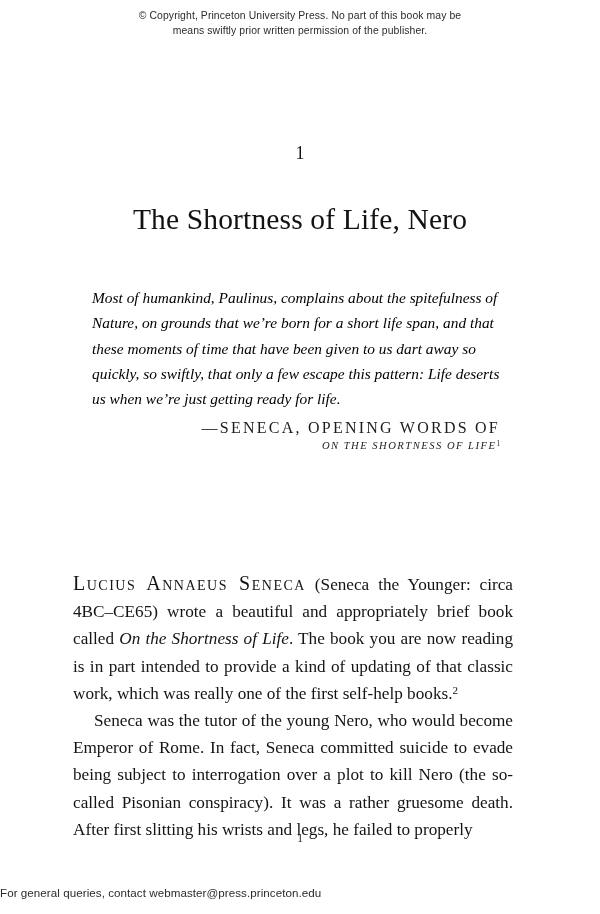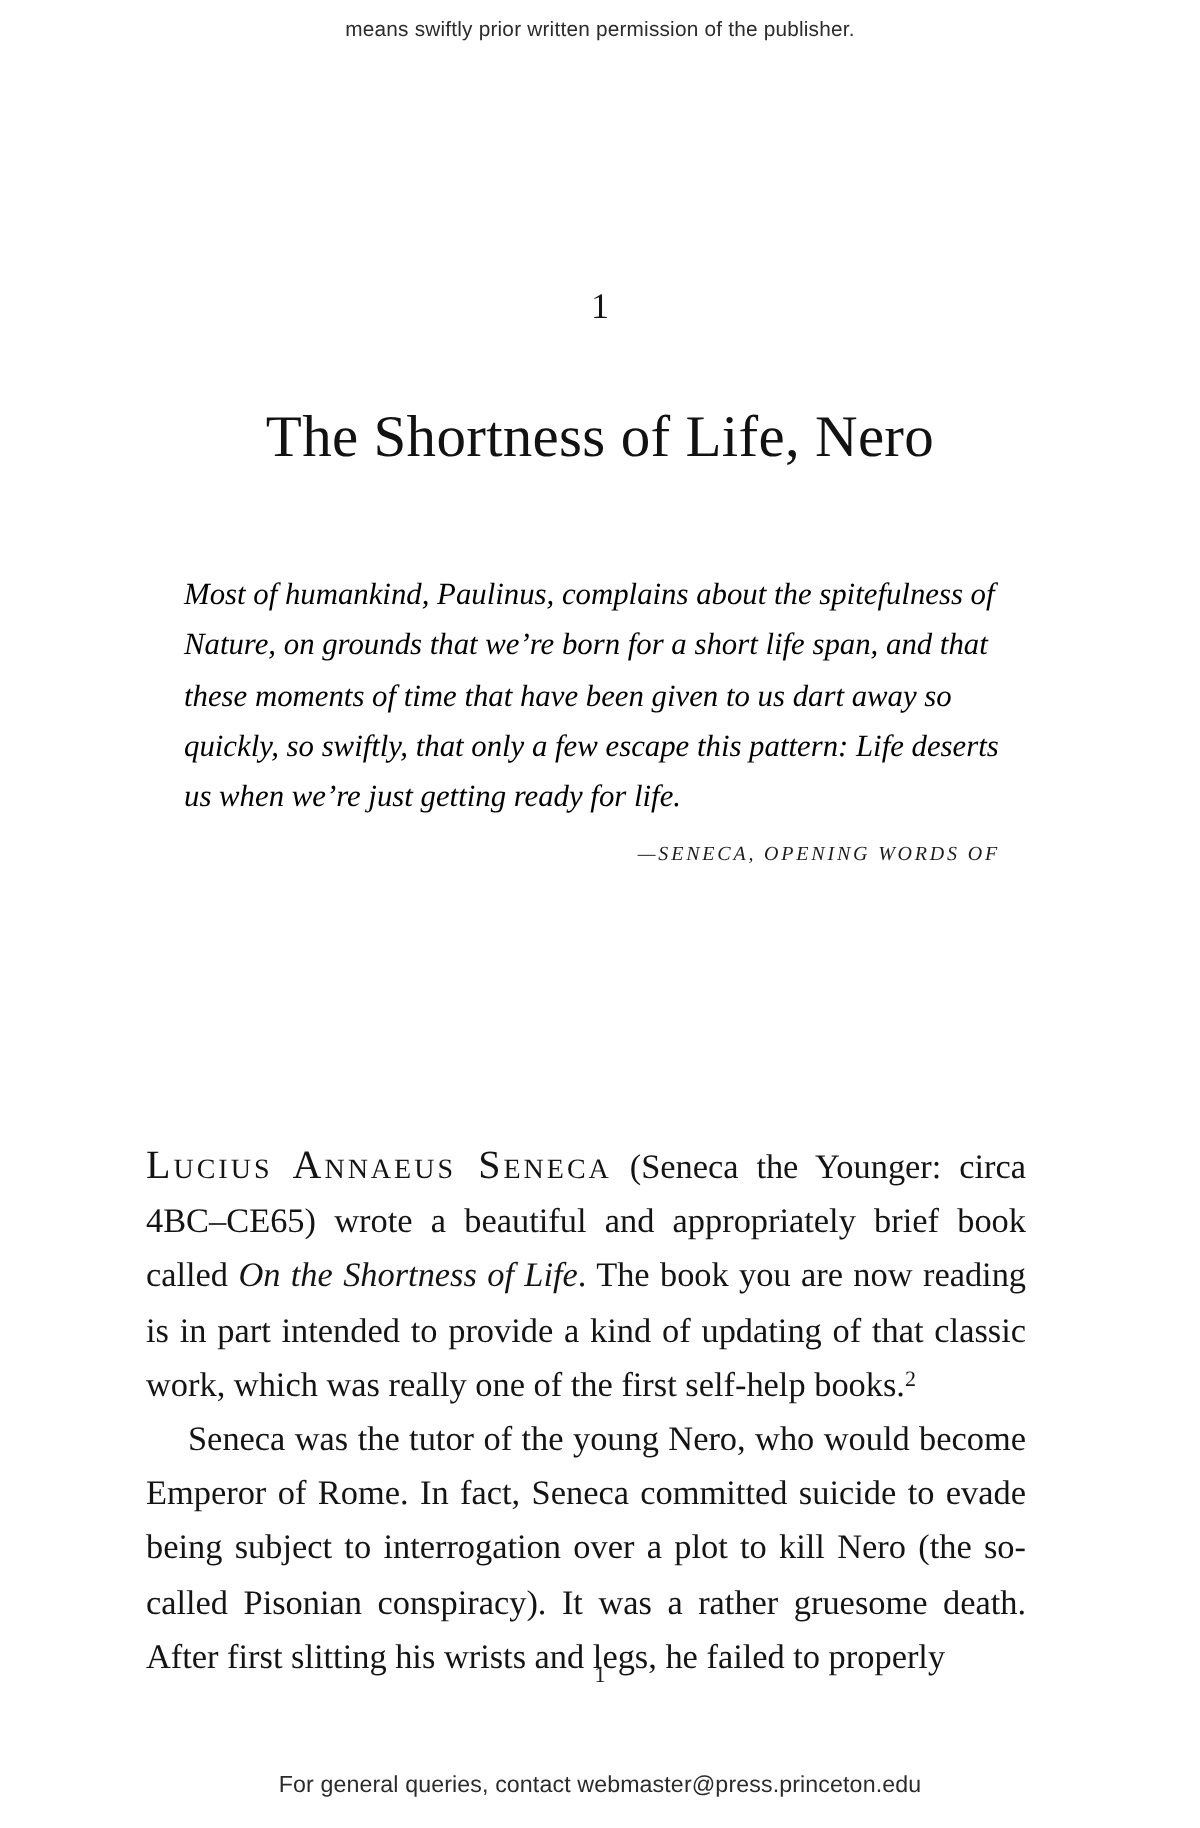--- a/index.html
+++ b/index.html
@@ -85,26 +85,25 @@
     text-align: left;
     margin: 0;
   }
   .epigraph-attrib {
     margin-top: 9px;
     text-align: right;
     color: #1c1c1c;
   }
   .attrib-line1 {
     font-family: "Liberation Serif", serif;
-    font-size: 10px;
+    font-size: 16px;
     line-height: 16px;
     letter-spacing: 0.14em;
     text-transform: uppercase;
     white-space: nowrap;
-    font-style: italic;
   }
   .attrib-line2 {
     font-family: "Liberation Serif", serif;
     font-style: italic;
     font-size: 10.6px;
     line-height: 16px;
     letter-spacing: 0.14em;
     text-transform: uppercase;
     white-space: nowrap;
   }
@@ -157,45 +156,46 @@
     line-height: 14px;
     color: #222;
   }
 
   
   .footer-note {
     position: absolute;
     left: 0;
     top: 885px;
     width: 600px;
-    text-align: center;
     font-family: "Liberation Sans", sans-serif;
     font-size: 11.6px;
     line-height: 16px;
     color: #2b2b2b;
     letter-spacing: 0.005em;
   }
 </style>
 </head>
 <body>
 
 <div class="page">
 
   <div class="copyright">
+    <div>© Copyright, Princeton University Press. No part of this book may be</div>
     <div>means swiftly prior written permission of the publisher.</div>
   </div>
 
   <div class="chapter-number">1</div>
 
   <h1 class="chapter-title">The Shortness of Life, Nero</h1>
 
   <div class="epigraph">
     <p class="epigraph-text">Most of humankind, Paulinus, complains about the spitefulness of Nature, on grounds that we’re born for a short life span, and that these moments of time that have been given to us dart away so quickly, so swiftly, that only a few escape this pattern: Life deserts us when we’re just getting ready for life.</p>
     <div class="epigraph-attrib">
       <div class="attrib-line1">—Seneca, opening words of</div>
+      <div class="attrib-line2"><span>On the Shortness of Life</span><sup>1</sup></div>
     </div>
   </div>
 
   <div class="body-text">
     <p><span class="smallcaps">Lucius Annaeus Seneca</span><span> (Seneca the Younger: circa 4BC–CE65) wrote a beautiful and appropriately brief book called </span><i>On the Shortness of Life</i><span>. The book you are now reading is in part intended to provide a kind of updating of that classic work, which was really one of the first self-help books.</span><sup>2</sup></p>
     <p class="indent">Seneca was the tutor of the young Nero, who would become Emperor of Rome. In fact, Seneca committed suicide to evade being subject to interrogation over a plot to kill Nero (the so-called Pisonian conspiracy). It was a rather gruesome death. After first slitting his wrists and legs, he failed to properly</p>
   </div>
 
   <div class="folio">1</div>
 

